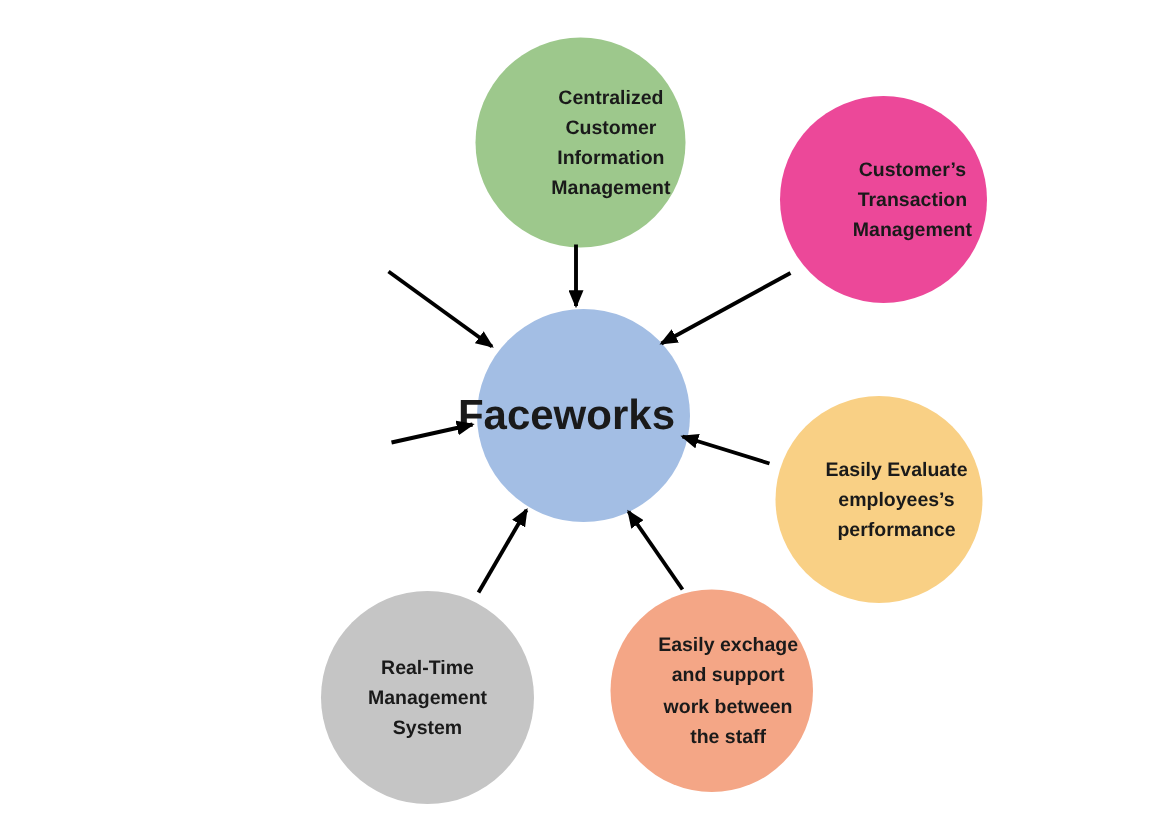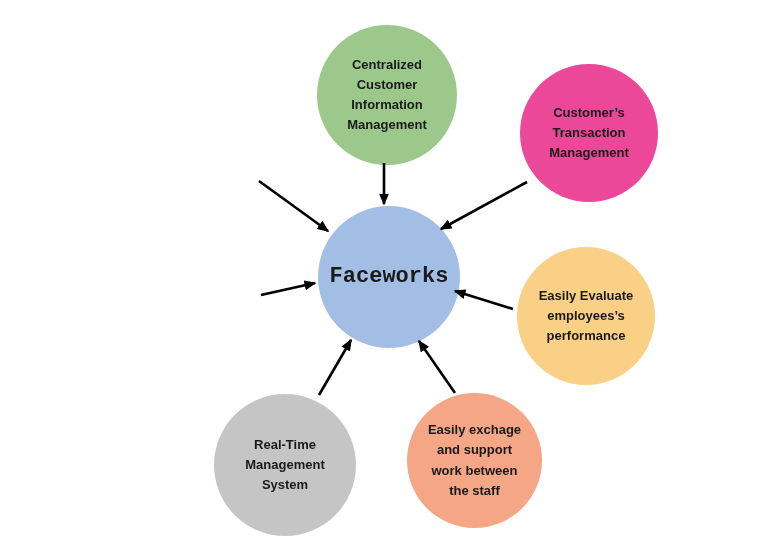--- a/index.html
+++ b/index.html
@@ -9,43 +9,42 @@
     height: 553px;
     background: #ffffff;
     overflow: hidden;
     font-family: "Liberation Sans", sans-serif;
   }
   .node {
     position: absolute;
     border-radius: 50%;
     display: flex;
     align-items: center;
-    justify-content: center;
+    justify-content: flex-end;
     text-align: center;
   }
   .node .label {
     white-space: pre-line;
     font-weight: bold;
     color: #1a1a1a;
     font-size: 13px;
     line-height: 1.55;
     padding: 0 10px;
   }
   .n-center .label {
-    font-size: 22px;
+    font-size: 28px;
     line-height: 1.2;
-    font-family: Liberation Mono, monospace;
   }
   
   .n-center { left: 318px; top: 206px; width: 142px; height: 142px; }
   .n-top    { left: 317px; top: 25px;  width: 140px; height: 140px; }
   .n-tl     { left: 130px; top: 58px;  width: 142px; height: 142px; }
   .n-tr     { left: 520px; top: 64px;  width: 138px; height: 138px; }
   .n-left   { left: 122px; top: 231px; width: 136px; height: 136px; }
-  .n-right  { left: 517px; top: 247px; width: 138px; height: 138px; }
+  .n-right  { left: 517px; top: 264px; width: 138px; height: 138px; }
   .n-bl     { left: 214px; top: 394px; width: 142px; height: 142px; }
   .n-br     { left: 407px; top: 393px; width: 135px; height: 135px; }
   .arrows {
     position: absolute;
     left: 0; top: 0;
     width: 768px; height: 553px;
     pointer-events: none;
   }
 </style>
 </head>

